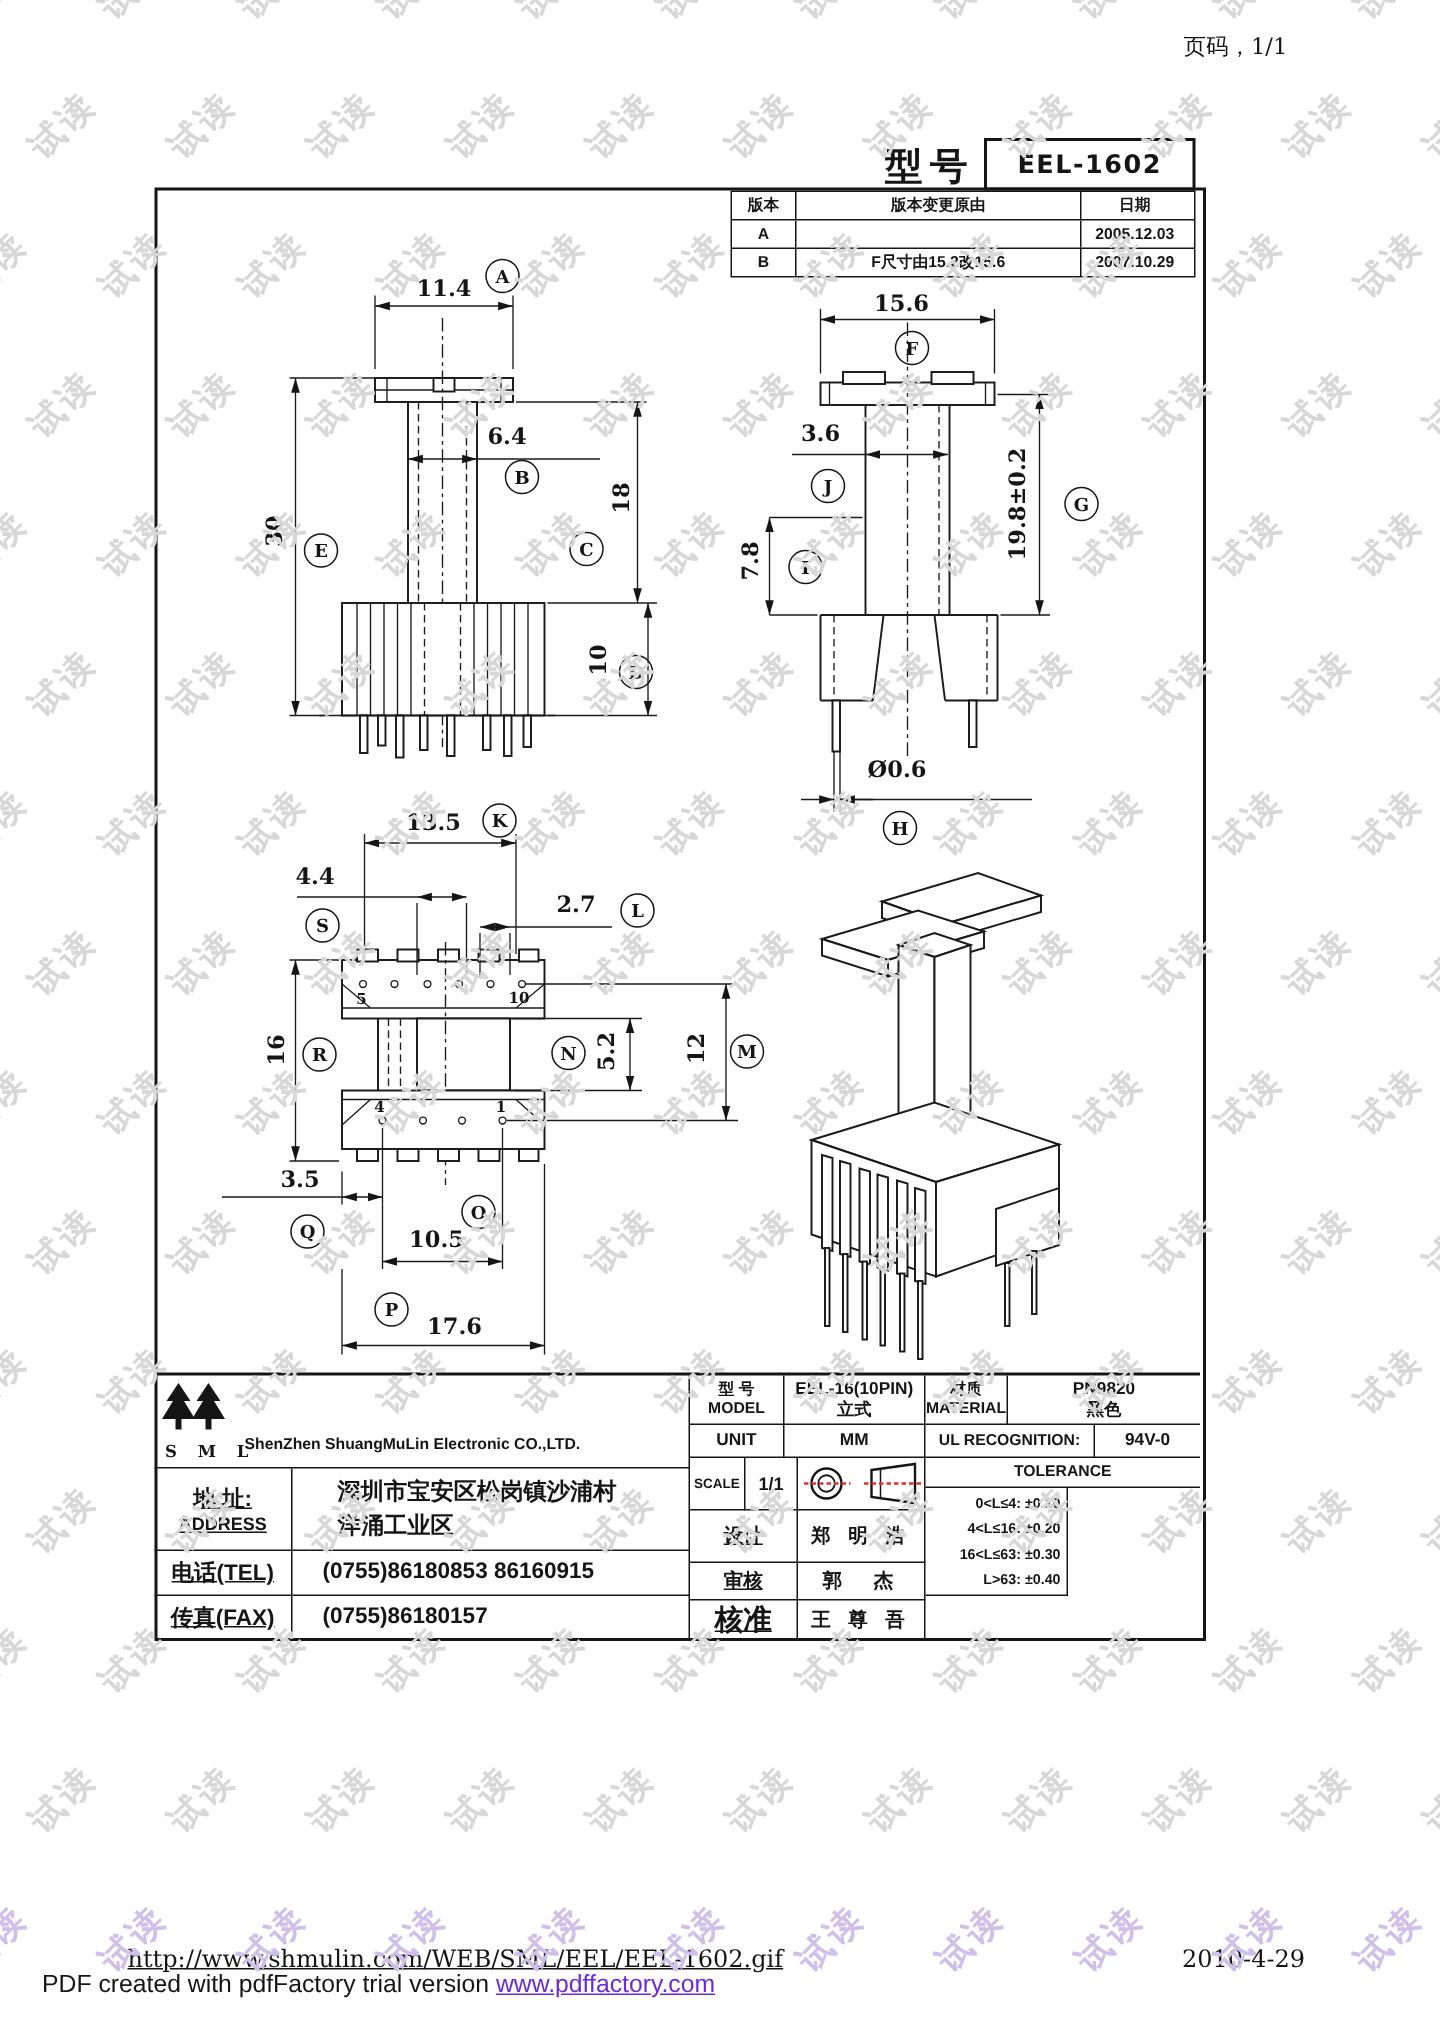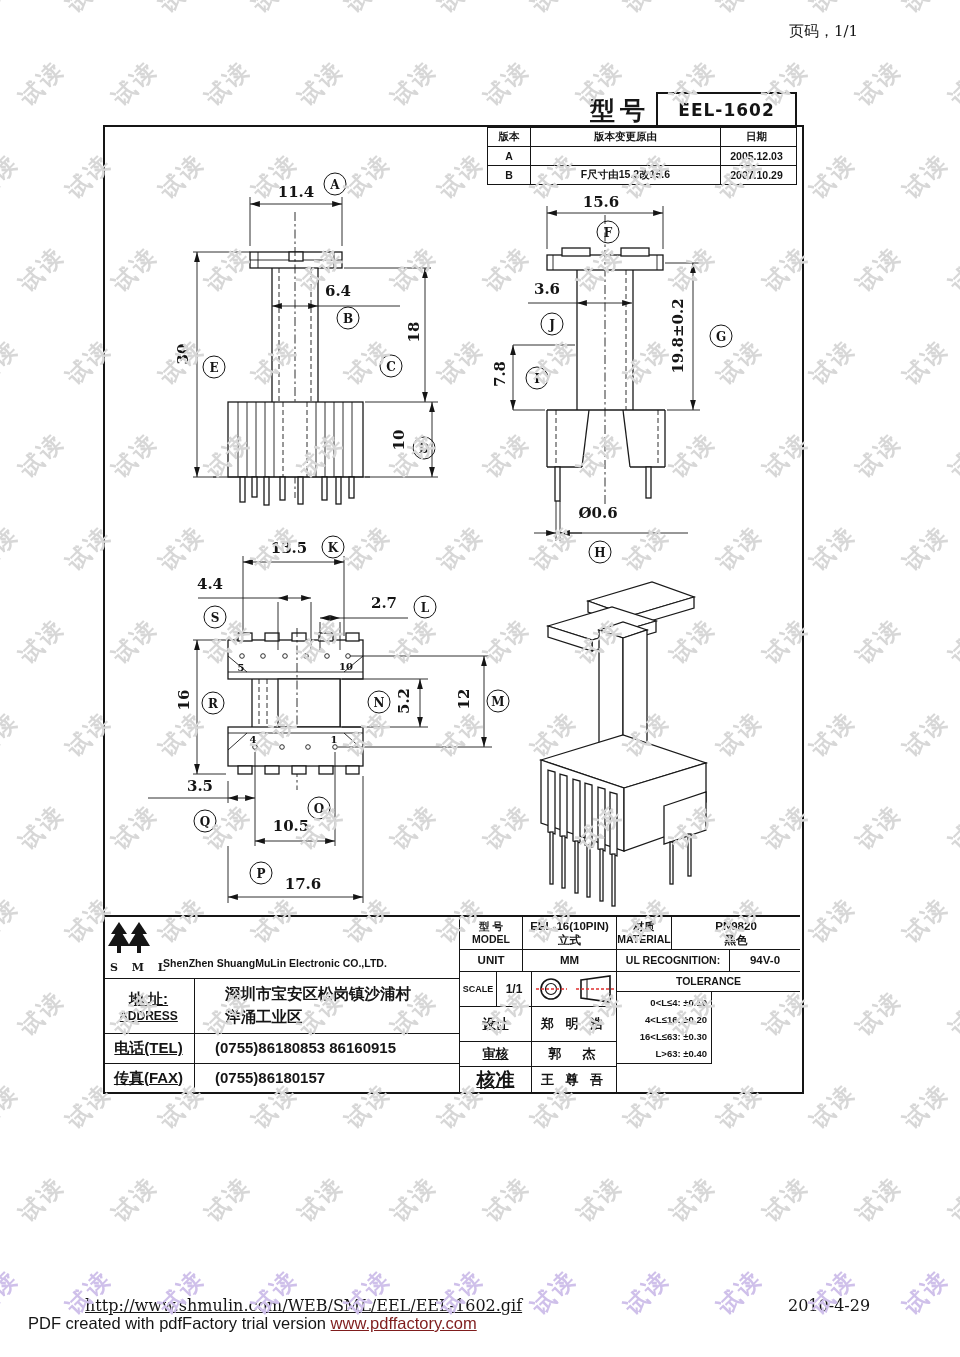--- a/index.html
+++ b/index.html
@@ -60,21 +60,21 @@
   .tel-val{position:absolute;left:20px;top:5px;font:bold 15px "Liberation Sans",sans-serif;white-space:nowrap;}
   .spec-sm{font:bold 10.5px "Liberation Sans",sans-serif;line-height:1.25;}
   .spec-md{font:bold 11.5px "Liberation Sans",sans-serif;line-height:1.25;}
   .tol-line{font:bold 9.5px "Liberation Sans",sans-serif;line-height:1.8;white-space:nowrap;}
   .name-val{font:bold 13px "Liberation Sans",sans-serif;letter-spacing:4px;white-space:nowrap;}
   
   .footer-url{position:absolute;left:85px;top:1296px;font:16px "DejaVu Serif",serif;
               text-decoration:underline;z-index:4;}
   .footer-date{position:absolute;left:788px;top:1296px;font:16px "DejaVu Serif",serif;z-index:4;}
   .pdf-note{position:absolute;left:28px;top:1314px;font:16.5px "Liberation Sans",sans-serif;z-index:4;}
-  .pdf-link{color:#7f1d1d;text-decoration:underline;}
+  .pdf-link{color:#6d28d9;text-decoration:underline;}
 </style>
 </head>
 <body>
 
 <span class="page-label">页码，1/1</span>
 
 <span class="model-label">型号</span>
 <div class="model-box">EEL-1602</div>
 
 <div class="frame"></div>

